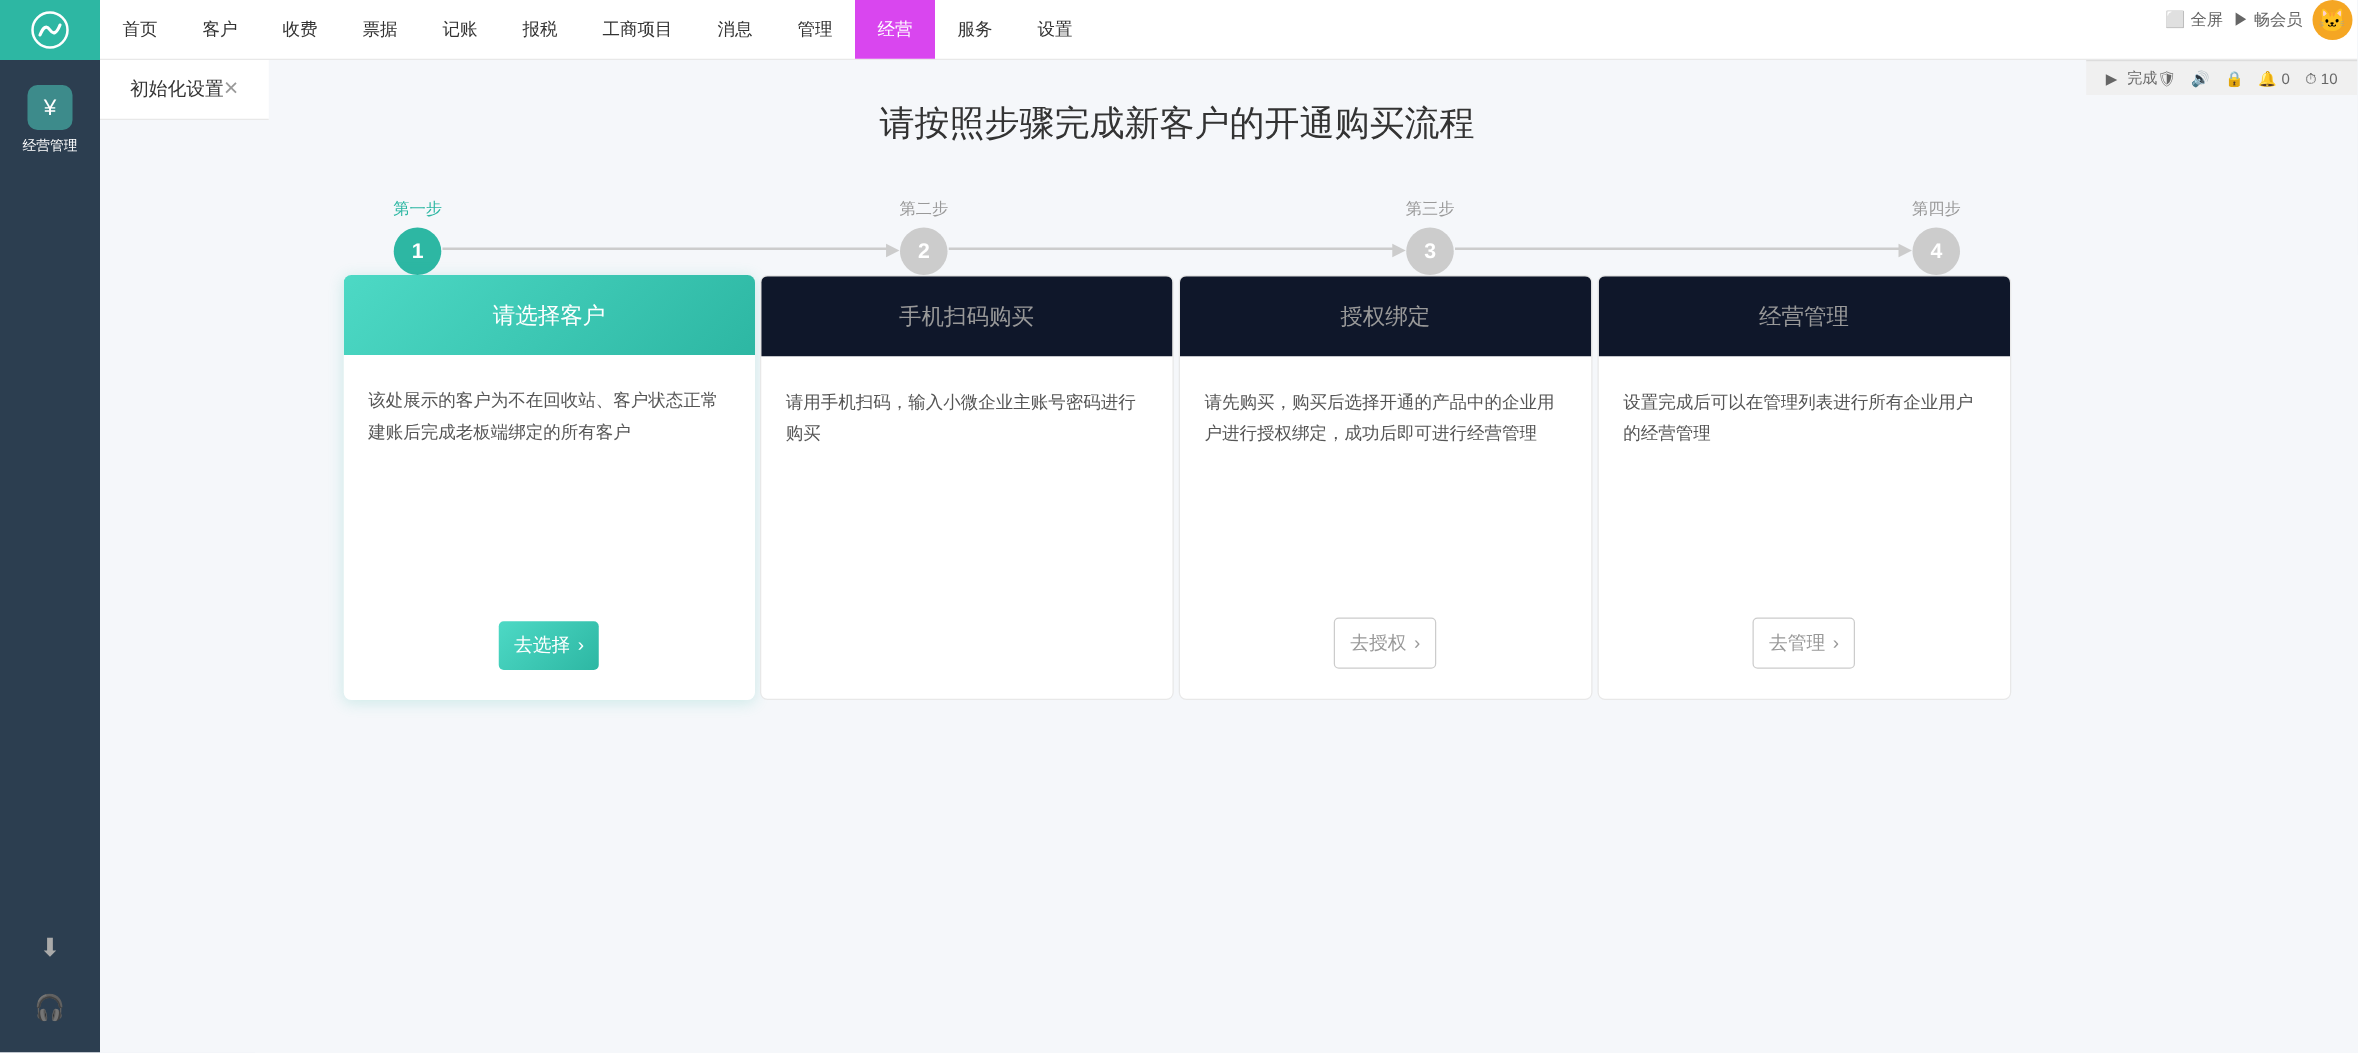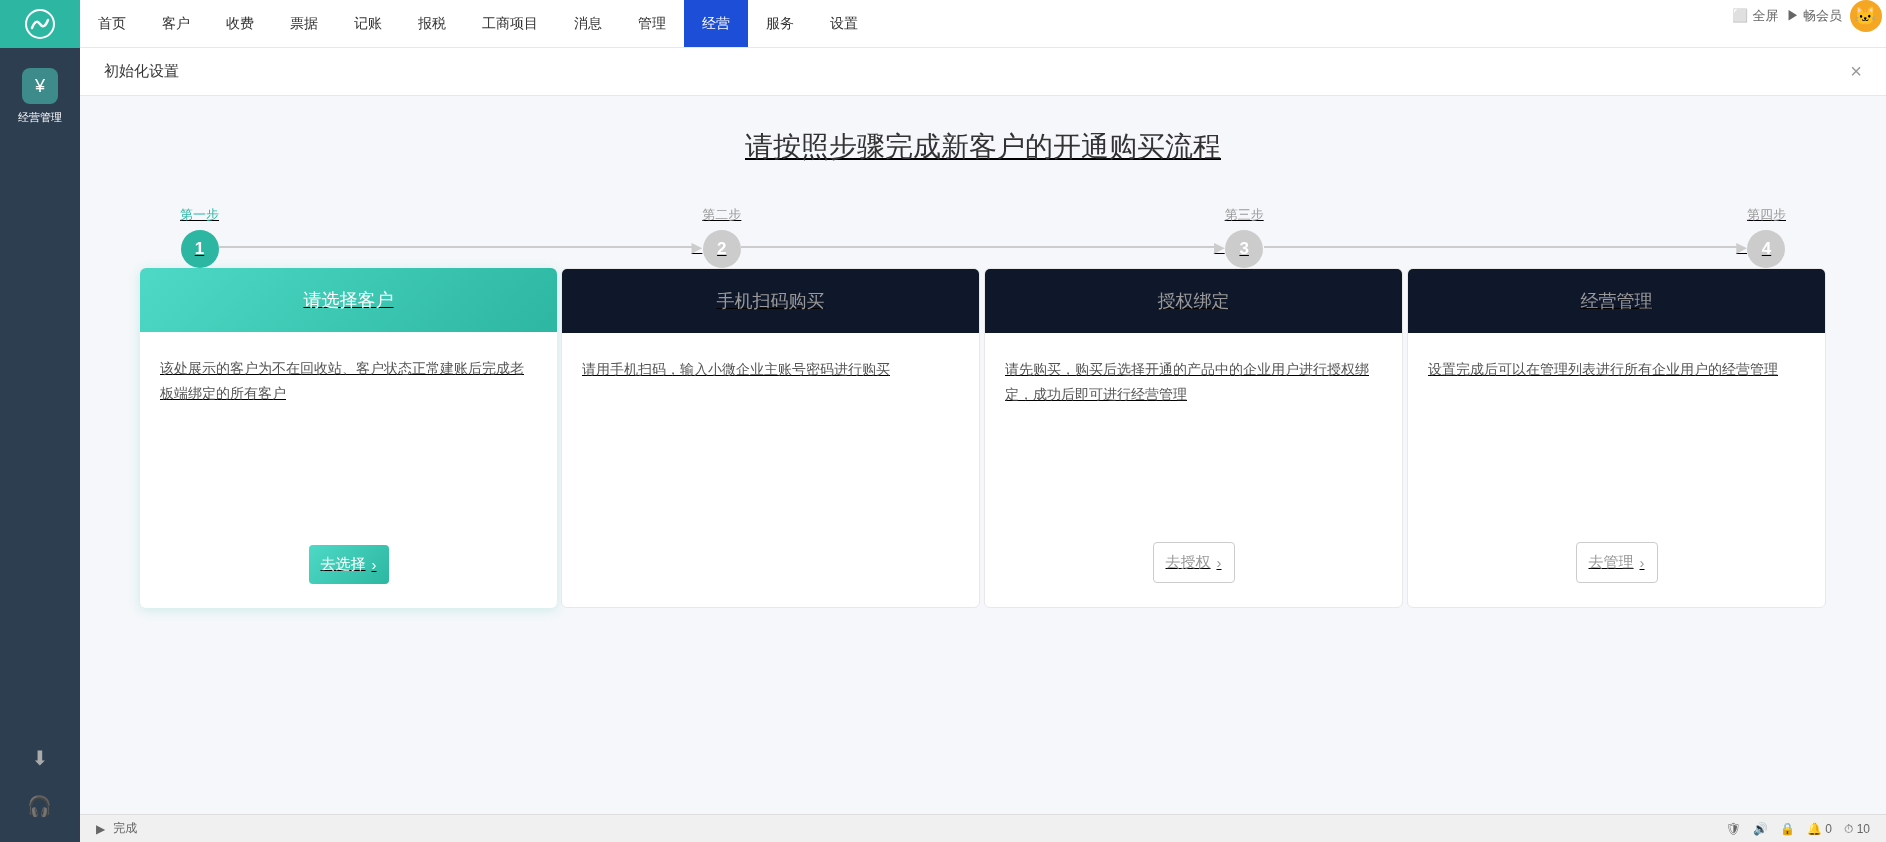--- a/index.html
+++ b/index.html
@@ -31,21 +31,21 @@
     .nav-item {
       padding: 0 18px;
       height: 100%;
       display: flex; align-items: center;
       font-size: 14px;
       color: #333;
       cursor: pointer;
       white-space: nowrap;
     }
     .nav-item.active {
-      background: #1d4ed8;
+      background: #d946ef;
       color: #fff;
     }
     .top-nav-right {
       display: flex; align-items: center; gap: 8px;
       padding-right: 4px;
       font-size: 13px; color: #666;
     }
     .top-nav-right span { cursor: pointer; }
     .avatar { width: 32px; height: 32px; border-radius: 50%; background: #f5a623; display: flex; align-items: center; justify-content: center; }
 
@@ -87,39 +87,38 @@
     .sidebar-bottom-icon {
       width: 40px; height: 40px;
       display: flex; align-items: center; justify-content: center;
       cursor: pointer; color: #aaa; font-size: 20px;
     }
 
     
     .main-content {
       flex: 1;
       background: #f5f7fa;
-      display: flex; flex-direction: column;
+      display: flex; flex-direction: row;
       overflow: hidden;
     }
     .page-header {
       background: #fff;
       padding: 0 24px;
       height: 48px;
       display: flex; align-items: center; justify-content: space-between;
       border-bottom: 1px solid #e8e8e8;
     }
     .page-title { font-size: 15px; color: #333; font-weight: 500; }
     .close-btn { font-size: 20px; color: #999; cursor: pointer; }
 
     
     .steps-container {
       flex: 1;
       padding: 32px 60px;
       overflow-y: auto;
-      text-decoration: underline;
     }
     .steps-title {
       text-align: center;
       font-size: 28px;
       color: #333;
       font-weight: 500;
       margin-bottom: 40px;
     }
 
     

